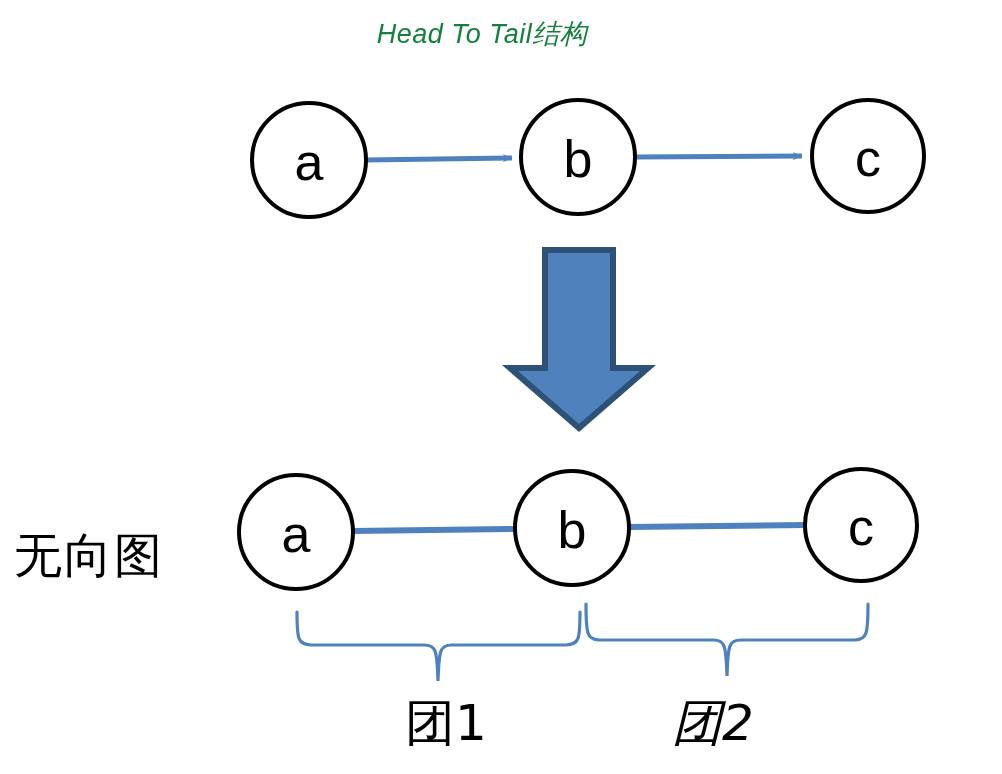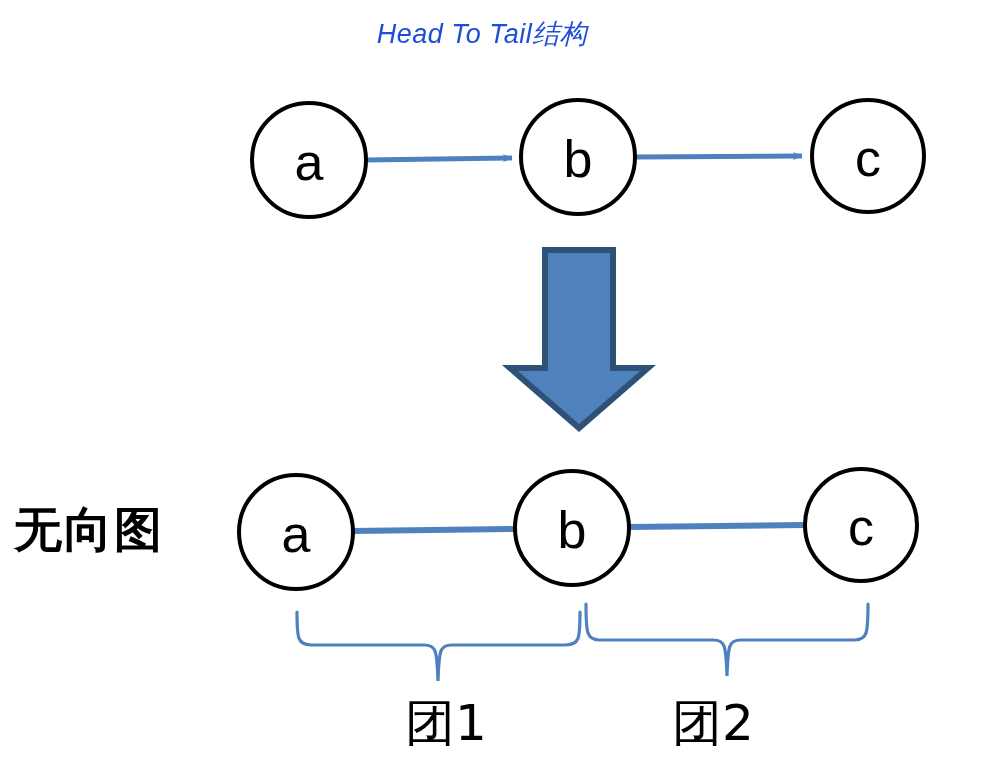--- a/index.html
+++ b/index.html
@@ -26,55 +26,55 @@
   }
   .title {
     position: absolute;
     left: 0;
     top: 16px;
     width: 964px;
     text-align: center;
     font-family: "Liberation Sans", sans-serif;
     font-style: italic;
     font-size: 27px;
-    color: #1d4ed8;
+    color: #15803d;
     letter-spacing: 0.5px;
     white-space: nowrap;
   }
   .row-label {
     position: absolute;
     font-family: "DejaVu Sans", sans-serif;
     font-size: 48px;
     color: #000000;
     white-space: nowrap;
     letter-spacing: 2px;
   }
   #label-directed {
     left: 14px;
     top: 128px;
   }
   #label-undirected {
     left: 14px;
-    top: 498px;
-    font-weight: bold;
+    top: 524px;
   }
   .clique-label {
     position: absolute;
     font-family: "DejaVu Sans", sans-serif;
     font-size: 50px;
     color: #000000;
     white-space: nowrap;
   }
   #clique-label-1 {
     left: 405px;
     top: 690px;
   }
   #clique-label-2 {
     left: 672px;
     top: 690px;
+    font-style: italic;
   }
   .node-text {
     position: absolute;
     font-family: "Liberation Sans", sans-serif;
     font-size: 52px;
     color: #000000;
     text-align: center;
     transform: translate(-50%, -50%);
     white-space: nowrap;
     pointer-events: none;

